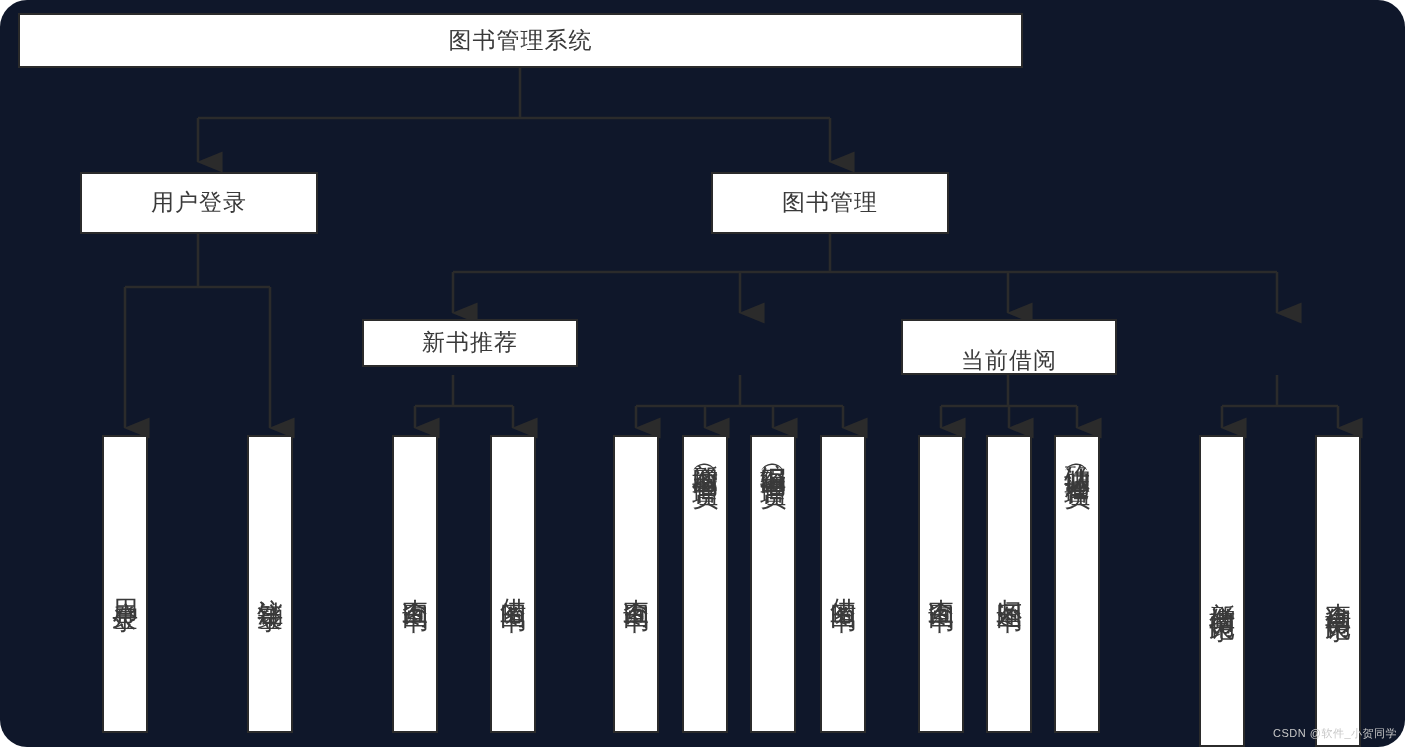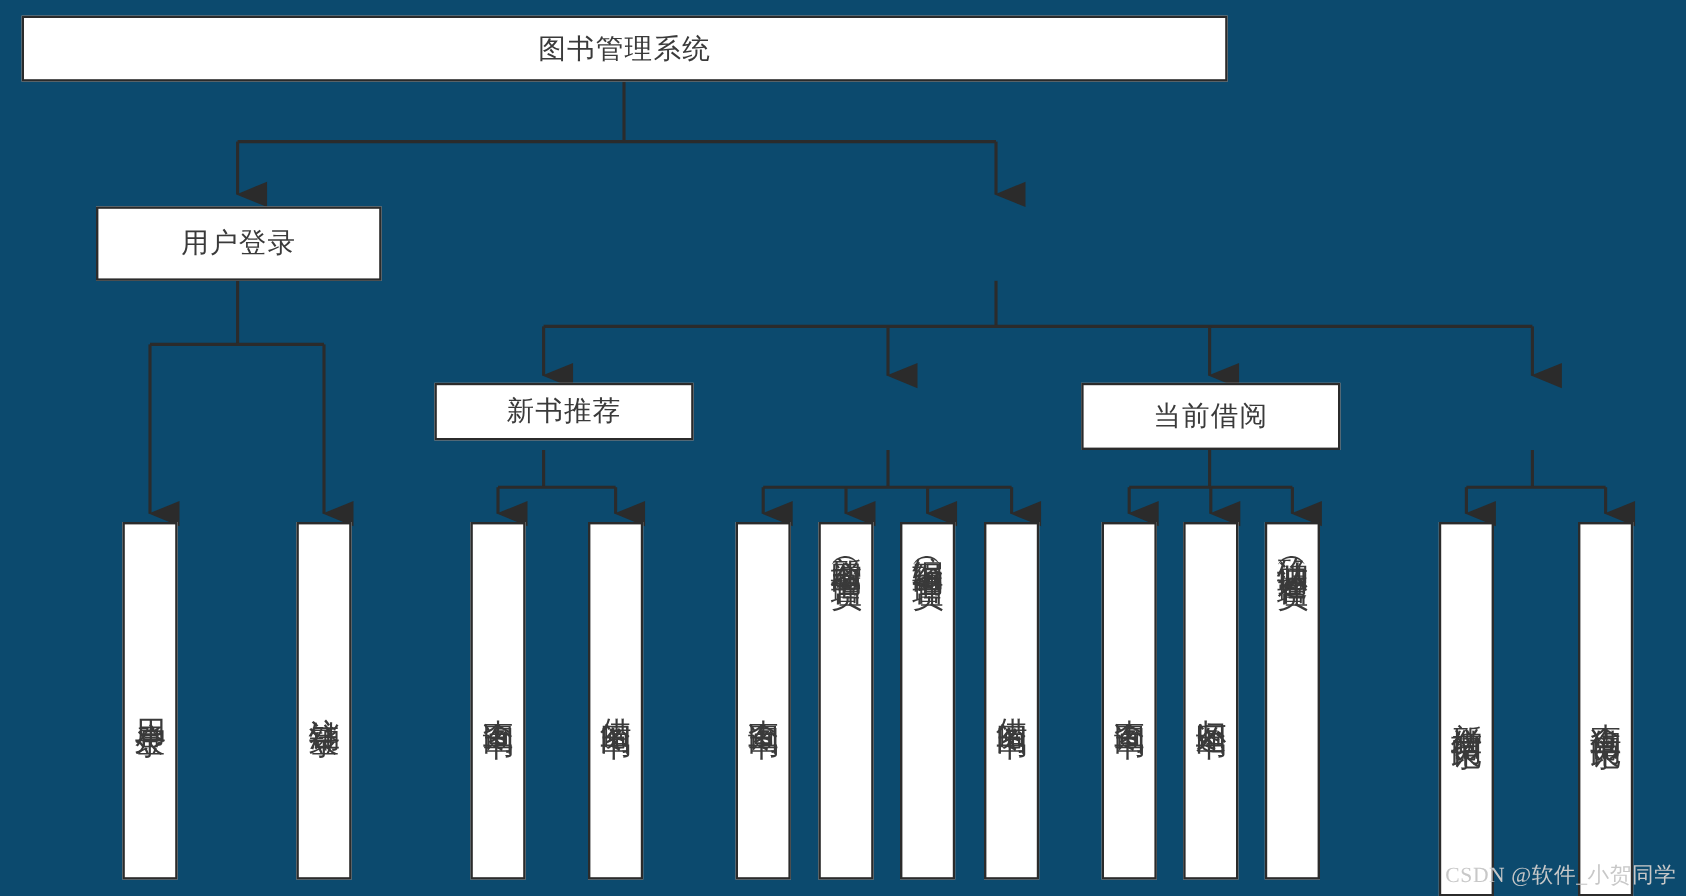--- a/index.html
+++ b/index.html
@@ -10,21 +10,22 @@
   body {
     width: 1405px;
     height: 747px;
     font-family: "Liberation Sans", "DejaVu Sans", sans-serif;
     overflow: hidden;
   }
   #diagram-root {
     position: relative;
     width: 1405px;
     height: 747px;
-    background: #0c4a6e;
+    background: #0f172a;
+    border-radius: 27px;
   }
   svg#wiring {
     position: absolute;
     left: 0; top: 0;
     width: 1405px;
     height: 747px;
   }
   .node {
     position: absolute;
     box-sizing: border-box;
@@ -64,26 +65,25 @@
     letter-spacing: 3px;
     white-space: nowrap;
   }
   .node.vertical.top-aligned {
     align-items: flex-start;
   }
   .watermark {
     position: absolute;
     right: 8px;
     bottom: 6px;
-    font-size: 18px;
+    font-size: 11px;
     color: #c8c8c8;
     letter-spacing: 0.5px;
     white-space: nowrap;
     pointer-events: none;
-    font-family: Liberation Serif, serif;
   }
 </style>
 </head>
 <body>
 
 <div id="diagram-root">
 
   <svg id="wiring" viewBox="0 0 1405 747" xmlns="http://www.w3.org/2000/svg">
     <defs>
       <marker id="arrow" viewBox="0 0 10 12" refX="5" refY="11" markerWidth="9" markerHeight="11" orient="auto-start-reverse">
@@ -135,27 +135,30 @@
   </svg>
 
   <div class="node root horizontal" style="left:18px; top:13px; width:1005px; height:55px;">
     <span class="node-label">图书管理系统</span>
   </div>
 
   <div class="node horizontal" style="left:80px; top:172px; width:238px; height:62px;">
     <span class="node-label">用户登录</span>
   </div>
 
+  <div class="node horizontal" style="left:711px; top:172px; width:238px; height:62px;">
+    <span class="node-label">图书管理</span>
+  </div>
 
   <div class="node horizontal" style="left:362px; top:319px; width:216px; height:48px;">
     <span class="node-label">新书推荐</span>
   </div>
 
 
-  <div class="node horizontal" style="left:901px; top:319px; width:216px; height:56px;">
+  <div class="node horizontal" style="left:901px; top:319px; width:216px; height:56px;align-items:flex-end;">
     <span class="node-label">当前借阅</span>
   </div>
 
 
   <div class="node vertical" style="left:102px; top:435px; width:46px; height:298px;">
     <span class="node-label">用户登录</span>
   </div>
 
   <div class="node vertical" style="left:247px; top:435px; width:46px; height:298px;">
     <span class="node-label">注销登录</span>

